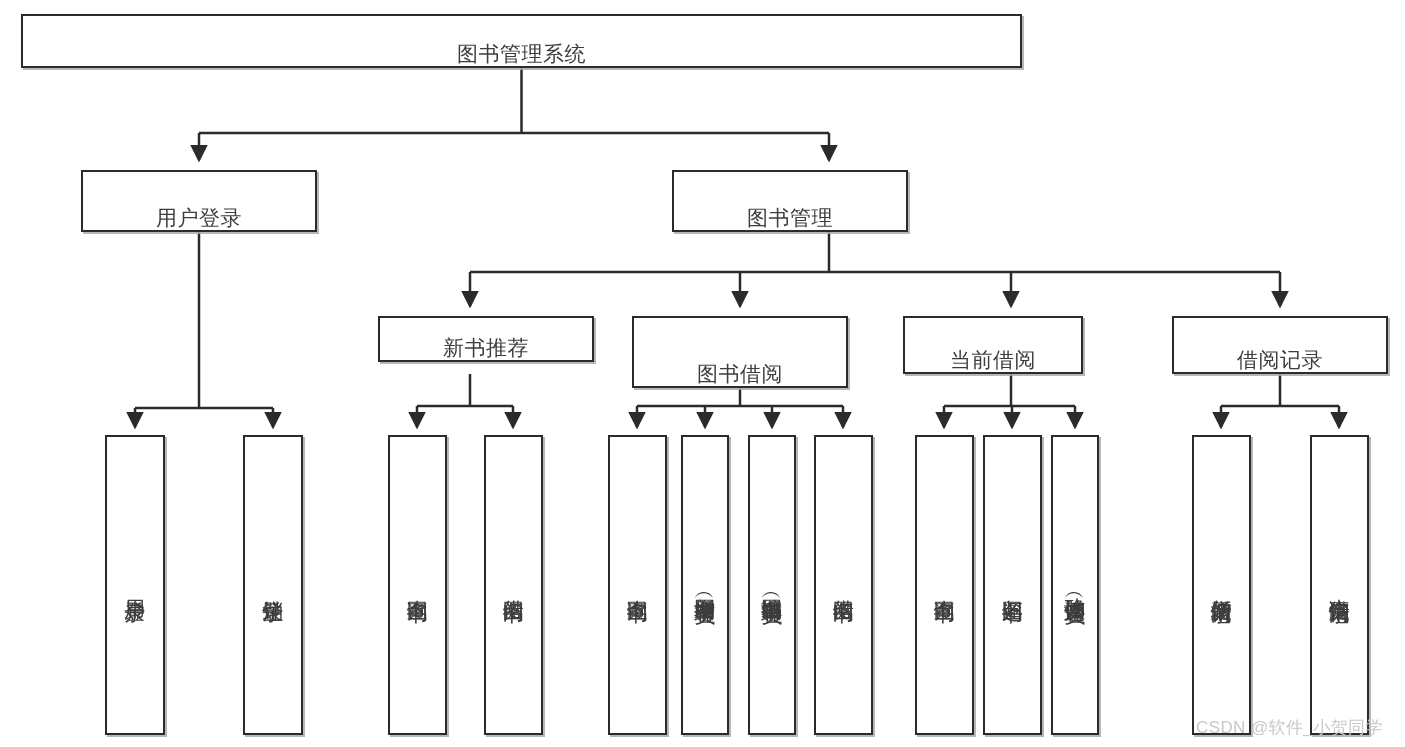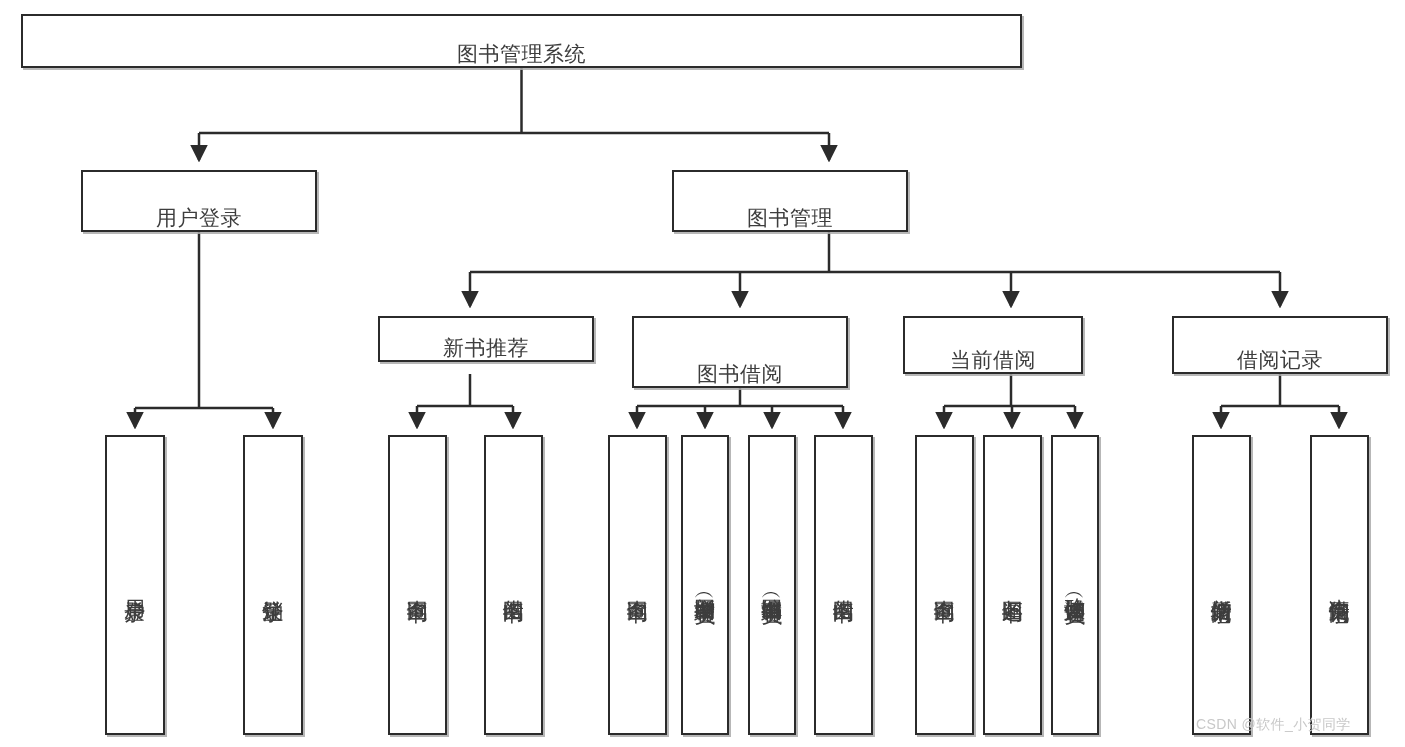--- a/index.html
+++ b/index.html
@@ -54,21 +54,21 @@
     text-orientation: upright;
     font-size: 21px;
     line-height: 1.22;
     letter-spacing: 1px;
     white-space: normal;
     max-height: 100%;
     text-align: center;
   }
   .watermark {
     position: absolute;
-    font-size: 14px;
+    font-size: 17px;
     color: #c8c8c8;
     white-space: nowrap;
     z-index: 5;
     letter-spacing: 0.4px;
     text-align: right;
   }
 </style>
 </head>
 <body>
 

